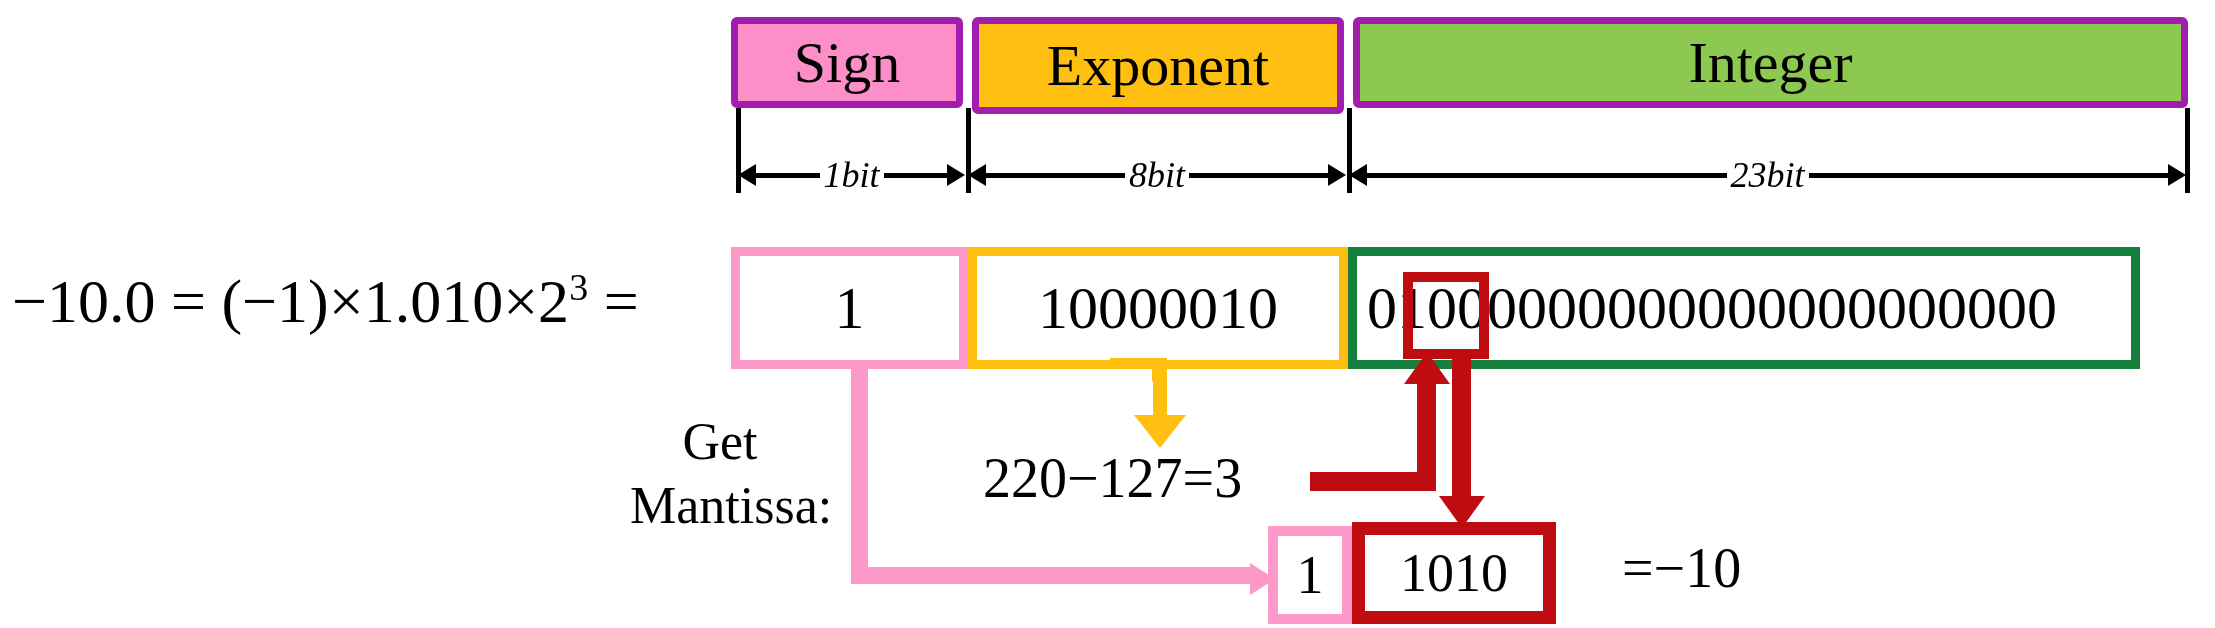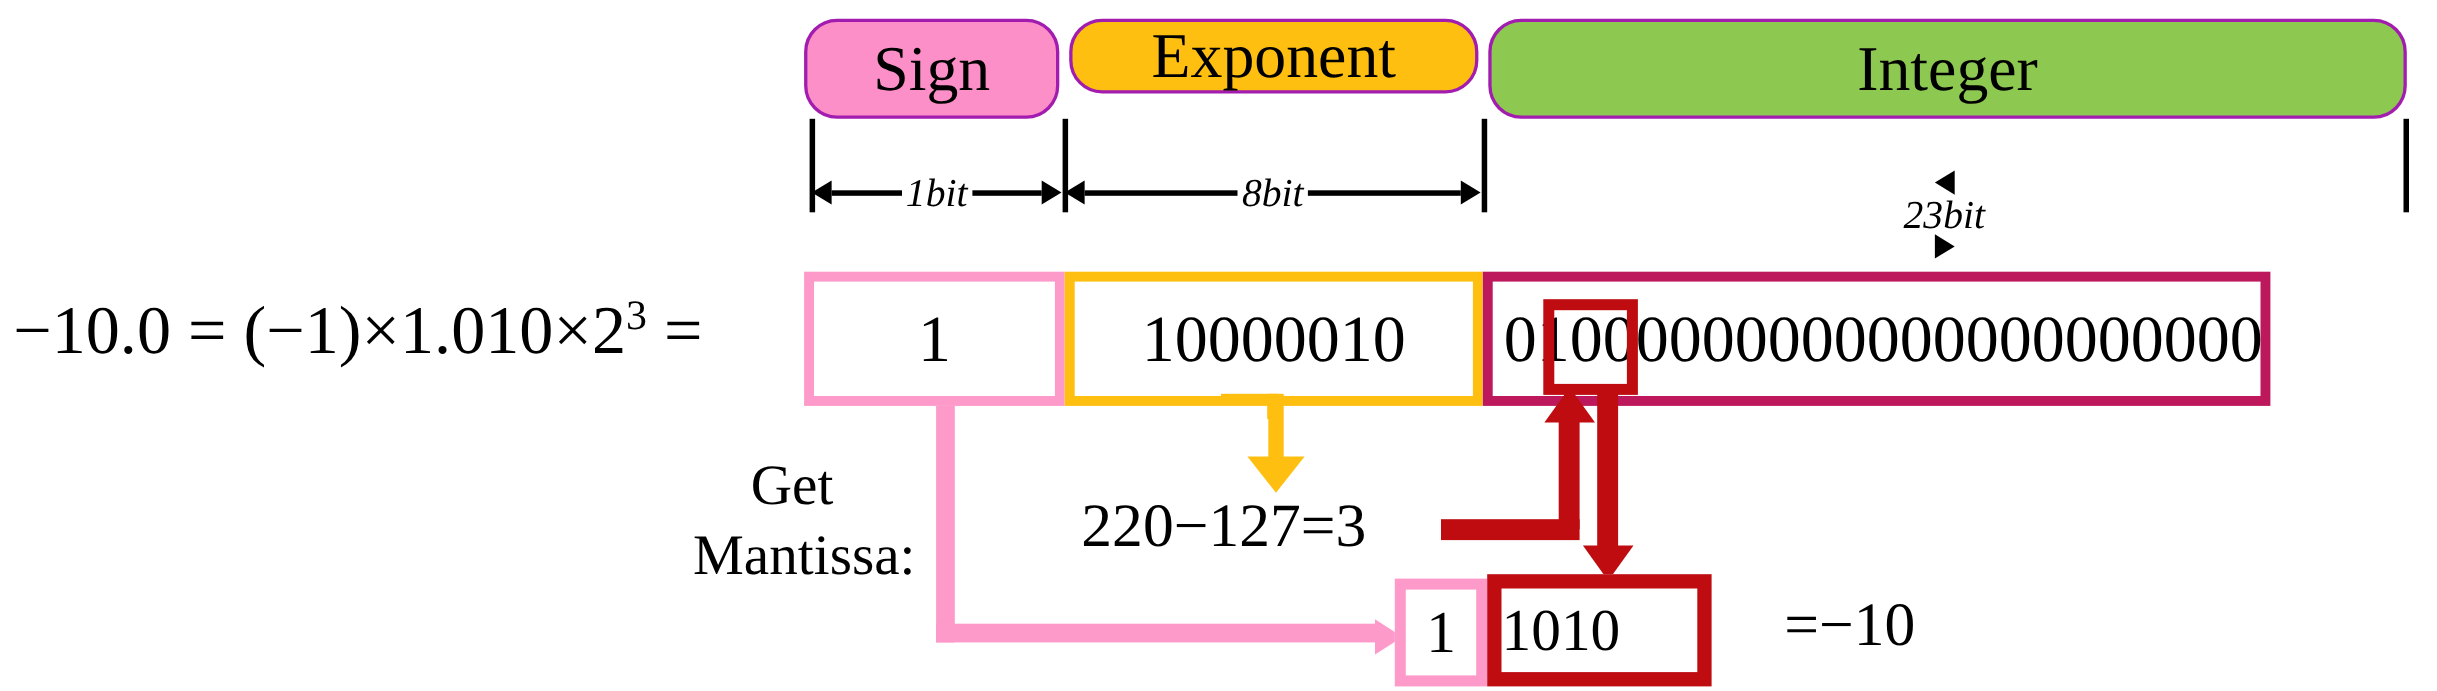--- a/index.html
+++ b/index.html
@@ -1,50 +1,50 @@
 <!DOCTYPE html>
 <html><head>
 <meta charset="utf-8">
 <style>
   html,body{margin:0;padding:0;background:#ffffff;}
   body{width:2215px;height:628px;position:relative;overflow:hidden;
        font-family:"Liberation Serif","DejaVu Serif",serif;color:#000;}
   #stage{position:absolute;left:0;top:0;width:2215px;height:628px;}
 
   
-  .fieldbox{position:absolute;box-sizing:border-box;border:3px solid #a21caf;
-            border-radius:30px;display:flex;align-items:center;justify-content:center;
+  .fieldbox{position:absolute;box-sizing:border-box;border:7px solid #a21caf;
+            border-radius:6px;display:flex;align-items:center;justify-content:center;
             font-size:58px;line-height:1;}
   #hdr-sign{left:731px;top:17px;width:232px;height:91px;background:#FD8FC8;}
-  #hdr-exp {left:972px;top:17px;width:372px;height:68px;background:#FFBF10;}
+  #hdr-exp {left:972px;top:17px;width:372px;height:97px;background:#FFBF10;}
   #hdr-man {left:1353px;top:17px;width:835px;height:91px;background:#8DC851;}
 
   
   .tickline{position:absolute;background:#000;width:5px;}
   #tick-a{left:736px;top:108px;height:85px;}
   #tick-b{left:966px;top:108px;height:85px;}
   #tick-c{left:1347px;top:108px;height:85px;}
   #tick-d{left:2185px;top:108px;height:85px;}
 
   .dimrow{position:absolute;height:40px;top:155px;display:flex;align-items:center;}
   .dimline{flex:1 1 auto;height:5px;background:#000;}
   .dimtxt{font-size:36px;line-height:1;padding:0 4px;white-space:nowrap;font-style:italic;}
   .ah{width:0;height:0;border-top:11px solid transparent;border-bottom:11px solid transparent;}
   .ah-l{border-right:18px solid #000;}
   .ah-r{border-left:18px solid #000;}
   #dim1{left:738px;width:227px;}
   #dim2{left:968px;width:378px;}
-  #dim3{left:1349px;width:837px;flex-direction:column;}
+  #dim3{left:1349px;width:837px;}
 
   
   .valbox{position:absolute;box-sizing:border-box;display:flex;align-items:center;
           justify-content:center;font-size:60px;line-height:1;background:#fff;}
   #val-sign{left:731px;top:247px;width:237px;height:122px;border:9px solid #FD9AC9;}
   #val-exp {left:968px;top:247px;width:380px;height:122px;border:9px solid #FFBF10;}
-  #val-man {left:1348px;top:247px;width:716px;height:122px;border:9px solid #be185d;
+  #val-man {left:1348px;top:247px;width:792px;height:122px;border:9px solid #15803d;
             justify-content:flex-start;padding-left:10px;}
   #val-man .manbits{letter-spacing:0px;font-size:60px;white-space:nowrap;}
 
   
   #man-hl{position:absolute;left:1403px;top:272px;width:86px;height:87px;
           box-sizing:border-box;border:10px solid #BE0C11;background:transparent;}
 
   
   #or-v1{position:absolute;left:1152px;top:369px;width:9px;height:12px;background:#FFBF10;}
   #or-h {position:absolute;left:1110px;top:358px;width:52px;height:9px;background:#FFBF10;}
@@ -71,21 +71,21 @@
   #rd-head2{position:absolute;left:1439px;top:496px;width:0;height:0;
             border-left:23px solid transparent;border-right:23px solid transparent;
             border-top:32px solid #BE0C11;}
 
   
   #res-sign{position:absolute;left:1268px;top:526px;width:84px;height:98px;
             box-sizing:border-box;border:10px solid #FD9AC9;background:#fff;
             display:flex;align-items:center;justify-content:center;font-size:54px;line-height:1;}
   #res-mag{position:absolute;left:1352px;top:522px;width:204px;height:102px;
            box-sizing:border-box;border:13px solid #BE0C11;background:#fff;
-           display:flex;align-items:center;justify-content:flex-start;font-size:54px;line-height:1;}
+           display:flex;align-items:center;justify-content:center;font-size:54px;line-height:1;}
   #res-eq{position:absolute;left:1578px;top:540px;font-size:56px;line-height:1;white-space:nowrap;margin-left:44px;}
 
   
   #equation{position:absolute;left:12px;top:268px;font-size:62px;line-height:1;white-space:nowrap;}
   #equation .sup{font-size:38px;vertical-align:super;}
   #getint{position:absolute;left:630px;top:410px;width:180px;text-align:center;
           font-size:52px;line-height:1.24;}
   #subtract{position:absolute;left:983px;top:450px;font-size:56px;line-height:1;white-space:nowrap;}
 </style>
 </head>

